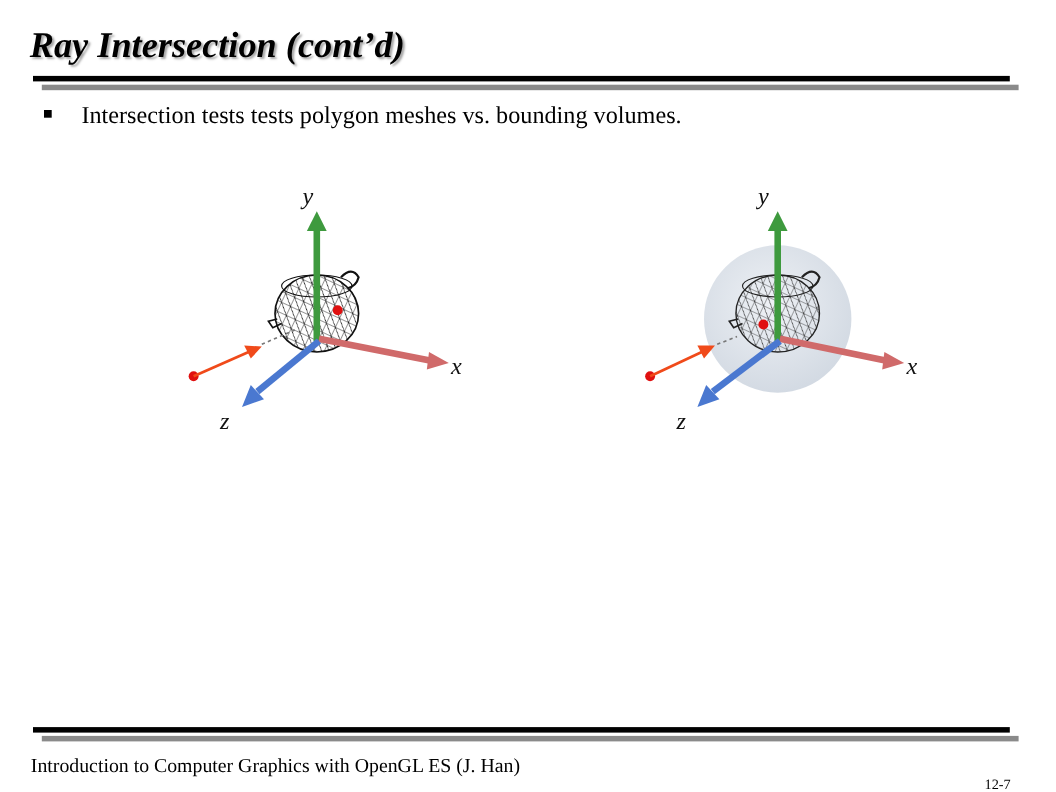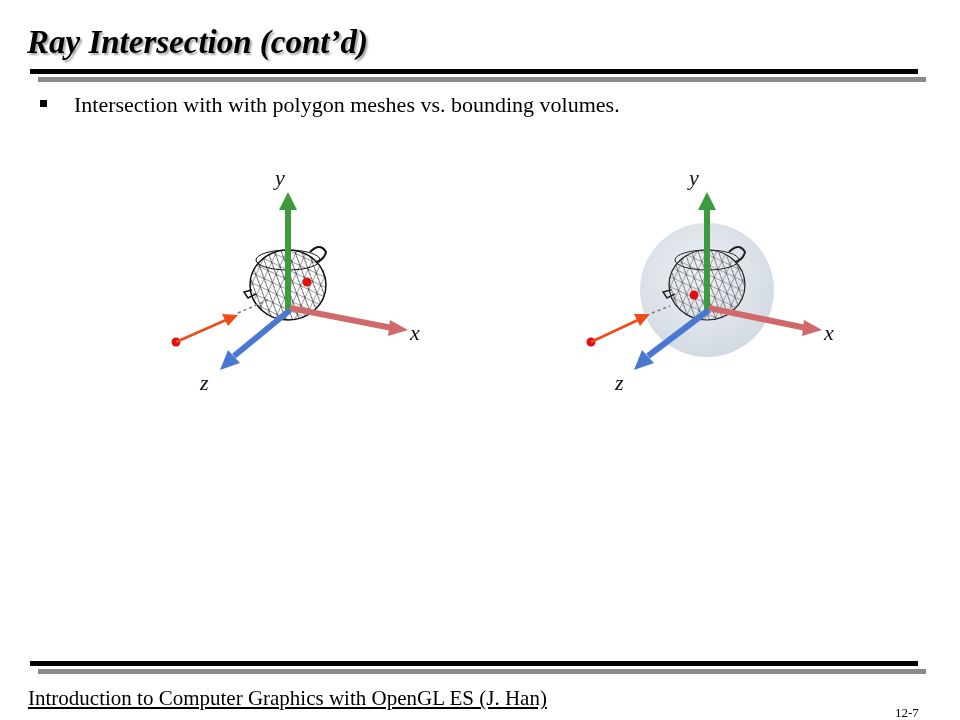--- a/index.html
+++ b/index.html
@@ -3,33 +3,33 @@
 <meta charset="utf-8">
 <style>
   html, body { margin: 0; padding: 0; }
   body { width: 960px; height: 720px; background: #ffffff; position: relative; overflow: hidden; font-family: "Liberation Serif", serif; color: #000; }
   .title { position: absolute; left: 27px; top: 24px; font-size: 33px; font-weight: bold; font-style: italic; text-shadow: 2px 2px 2px rgba(0,0,0,0.35); letter-spacing: 0px; white-space: nowrap; }
   .rule-black { position: absolute; height: 5px; background: #000; }
   .rule-gray { position: absolute; height: 5px; background: #8a8a8a; }
   .bullet { position: absolute; left: 40px; top: 100px; width: 7px; height: 7px; background: #000; }
   .bullet-text { position: absolute; left: 74px; top: 92px; font-size: 22px; white-space: nowrap; }
   .figure { position: absolute; }
-  .footer-left { position: absolute; left: 28px; top: 686px; font-size: 21px; white-space: nowrap; text-decoration: underline; }
+  .footer-left { position: absolute; left: 28px; top: 686px; font-size: 18px; white-space: nowrap; }
   .footer-right { position: absolute; left: 895px; top: 689px; font-size: 13px; white-space: nowrap; margin-top: 16px; }
   .axis-label { font-family: "Liberation Serif", serif; font-style: italic; font-size: 22px; fill: #111; }
 </style>
 </head>
 <body>
 
 <div class="title">Ray Intersection  (cont’d)</div>
 <div class="rule-black" style="left:30px; top:69px; width:888px;"></div>
 <div class="rule-gray" style="left:38px; top:77px; width:888px;"></div>
 
 <div class="bullet"></div>
-<div class="bullet-text">Intersection with with polygon meshes vs. bounding volumes.</div>
+<div class="bullet-text">Intersection tests tests polygon meshes vs. bounding volumes.</div>
 
 <svg class="figure" style="left:160px; top:160px;" width="280" height="240" viewBox="0 0 280 240">
   <defs>
     <pattern id="mesh1" width="9" height="9" patternUnits="userSpaceOnUse" patternTransform="rotate(25)">
       <path d="M0 0 L9 0 M0 0 L0 9 M0 0 L9 9" stroke="#111" stroke-width="0.8" fill="none"></path>
     </pattern>
   </defs>
 
   <g>
     <ellipse cx="128" cy="125" rx="38" ry="35" fill="url(#mesh1)" stroke="#111" stroke-width="1.5"></ellipse>

